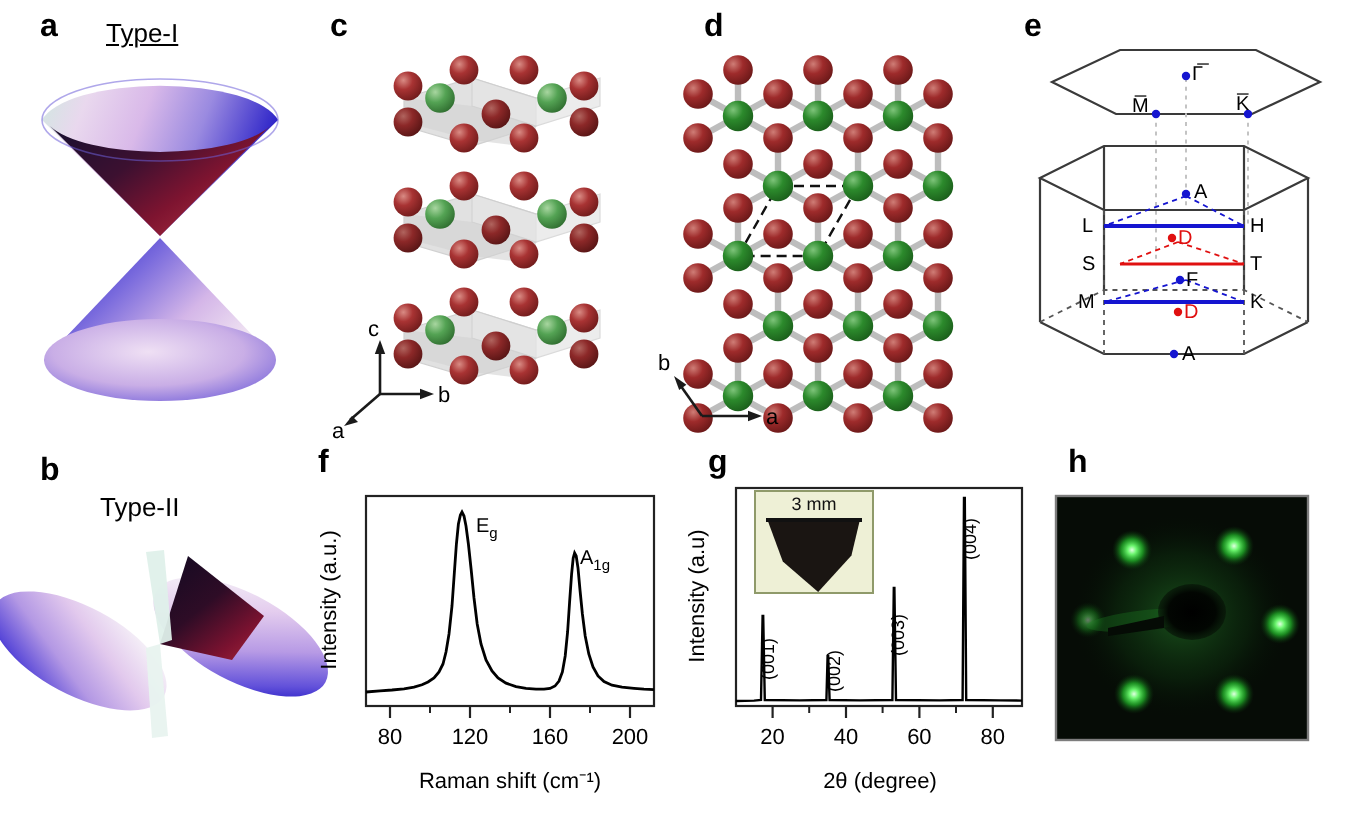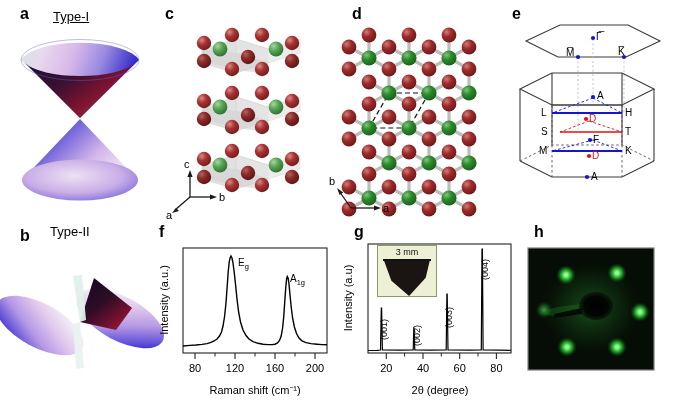--- a/index.html
+++ b/index.html
@@ -56,21 +56,21 @@
 
     <ellipse cx="80" cy="38" rx="59" ry="20.5" fill="none" stroke="#6d5fd8" stroke-width="0.8" opacity="0.55"></ellipse>
 
     <path d="M 80 97 L 22 158 A 59 21 0 0 0 138 158 Z" fill="url(#coneBot)"></path>
     <ellipse cx="80" cy="158" rx="58" ry="20.5" fill="url(#botEll)"></ellipse>
   </svg>
 </div>
 
 <div class="panel" style="left:0;top:220px;width:160px;height:194px;">
   <div class="plabel" style="left:20px;top:8px;">b</div>
-  <div class="ttl" style="left:50px;top:4px;">Type-II</div>
+  <div class="ttl" style="left:50px;top:26px;">Type-II</div>
   <svg width="160" height="170" viewBox="0 0 160 170" style="position:absolute;left:0;top:24px;">
     <defs>
       <linearGradient id="t2a" x1="0.05" y1="0" x2="1" y2="0.85">
         <stop offset="0%" stop-color="#cfe8e0"></stop>
         <stop offset="12%" stop-color="#f3ecf6"></stop>
         <stop offset="35%" stop-color="#e4cdee"></stop>
         <stop offset="62%" stop-color="#b79ae5"></stop>
         <stop offset="85%" stop-color="#6251da"></stop>
         <stop offset="100%" stop-color="#1a12c0"></stop>
       </linearGradient>

